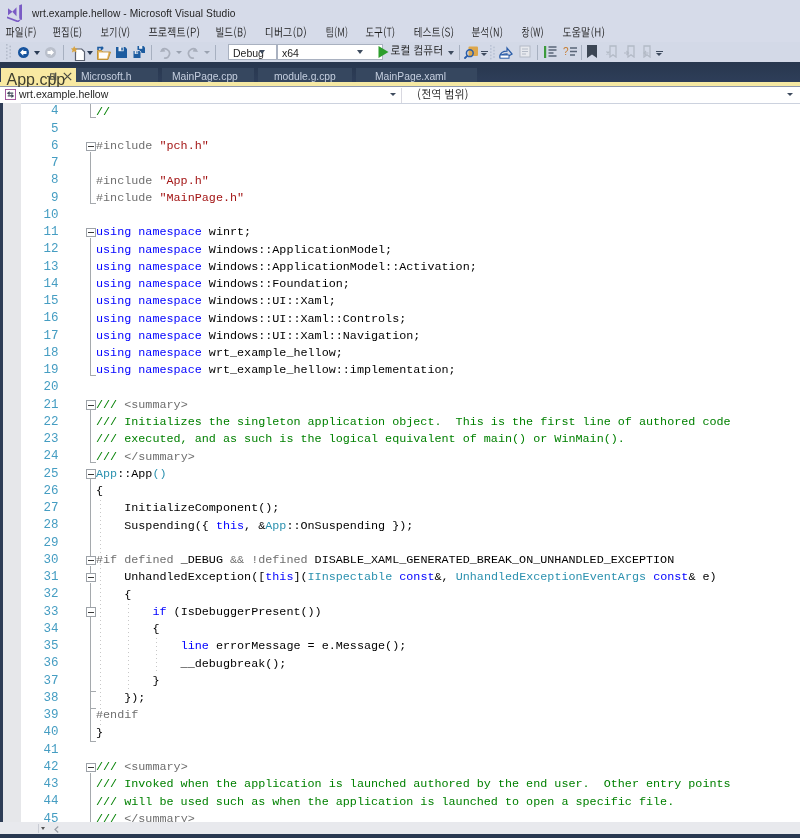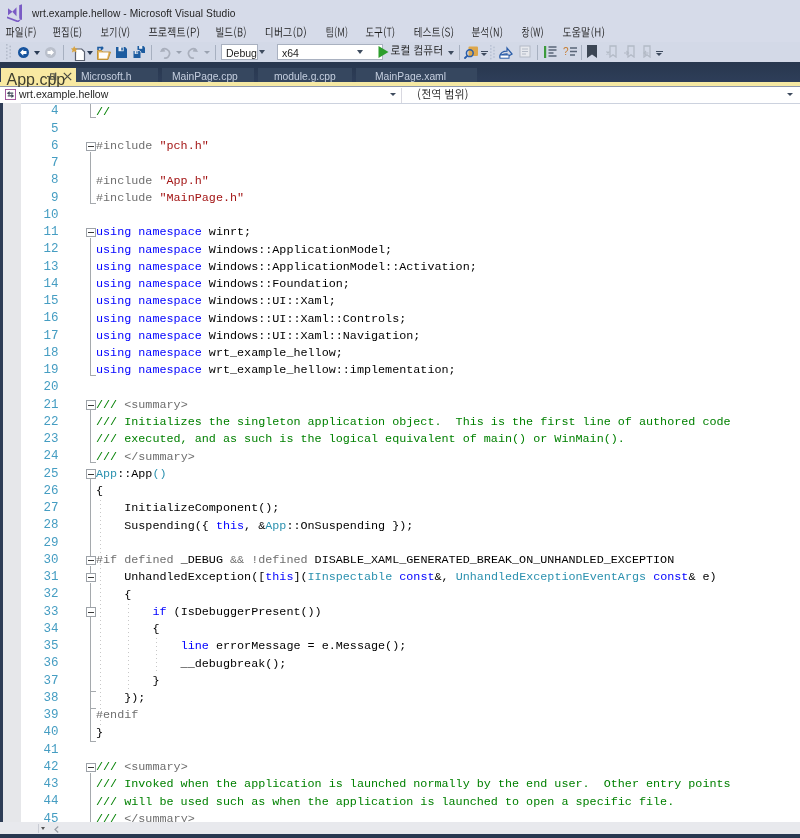--- a/index.html
+++ b/index.html
@@ -138,21 +138,21 @@
   </svg>
 <div class="dna" style="left:176px;top:51px;border-left-width:3px;border-right-width:3px;border-top-width:3.5px;border-top-color:#9aa2b0"></div>
 <svg class="ticon" style="left:186.5px;top:46px" width="12" height="13" viewBox="0 0 12 13">
     <g transform="scale(-1,1) translate(-12,0)">
       <path d="M2.2 4.8 A4.6 4.6 0 1 1 5 12" fill="none" stroke="#a9afbc" stroke-width="1.7"></path>
       <path d="M6.3 5.6 0.8 5.9 4.4 1.7z" fill="#a9afbc"></path>
     </g>
   </svg>
 <div class="dna" style="left:204px;top:51px;border-left-width:3px;border-right-width:3px;border-top-width:3.5px;border-top-color:#9aa2b0"></div>
 <div class="sep" style="left:214.5px"></div>
-<div class="cmb" style="left:221px;width:37px">
+<div class="cmb" style="left:228px;width:49px">
     <span style="position:absolute;left:4px;top:2px">Debug</span>
   </div>
 <div class="dna" style="left:259px;top:50px"></div>
 <div class="cmb" style="left:277px;width:106px">
     <span style="position:absolute;left:4px;top:2px">x64</span>
   </div>
 <div class="dna" style="left:357px;top:50px"></div>
 <svg class="ticon" style="left:377.5px;top:46px" width="11" height="12" viewBox="0 0 11 12">
     <path d="M0.5 0 10.5 6 0.5 12z" fill="#2d9e2d"></path>
   </svg>
@@ -358,21 +358,21 @@
         <i style="color:#0000ff">if</i> (IsDebuggerPresent())
         {
             <i style="color:#0000ff">line</i> errorMessage = e.Message();
             __debugbreak();
         }
     });
 <i style="color:#6e6e6e">#endif</i>
 }
 
 <i style="color:#008000">/// </i><i style="color:#6e6e6e">&lt;summary&gt;</i>
-<i style="color:#008000">/// Invoked when the application is launched normally by the end user.  Other entry points</i>
+<i style="color:#008000">/// Invoked when the application is launched authored by the end user.  Other entry points</i>
 <i style="color:#008000">/// will be used such as when the application is launched to open a specific file.</i>
 <i style="color:#008000">/// </i><i style="color:#6e6e6e">&lt;/summary&gt;</i></div>
 
 <div id="hscroll"></div>
 <div id="zoombox">
     <span style="position:absolute;left:4px;top:1px">133 %</span>
   </div>
 <div style="position:absolute;left:38px;top:823.5px;width:1px;height:9.5px;background:#c9ccd4"></div>
 <div class="dna" style="left:41px;top:827px;border-left-width:2.8px;border-right-width:2.8px;border-top-width:3.2px;border-top-color:#555"></div>
 <svg style="position:absolute;left:54px;top:825.5px" width="5" height="7" viewBox="0 0 5 7">

